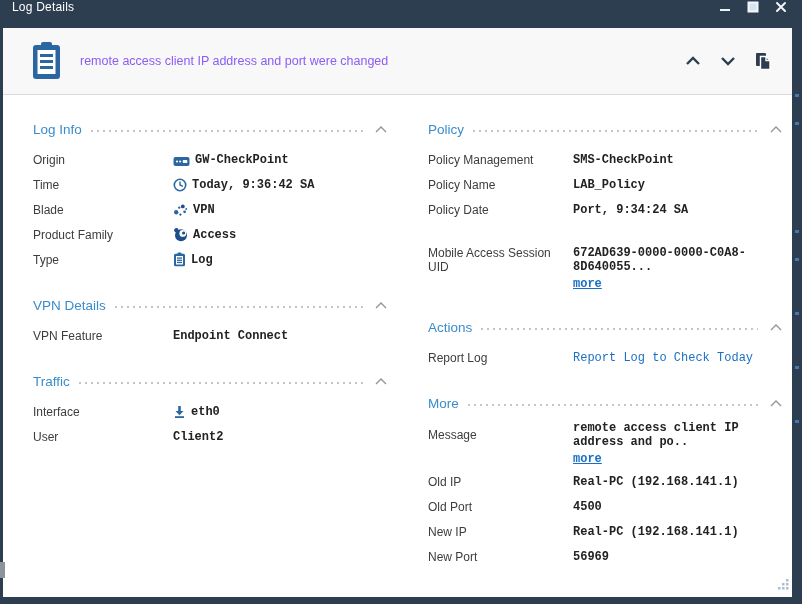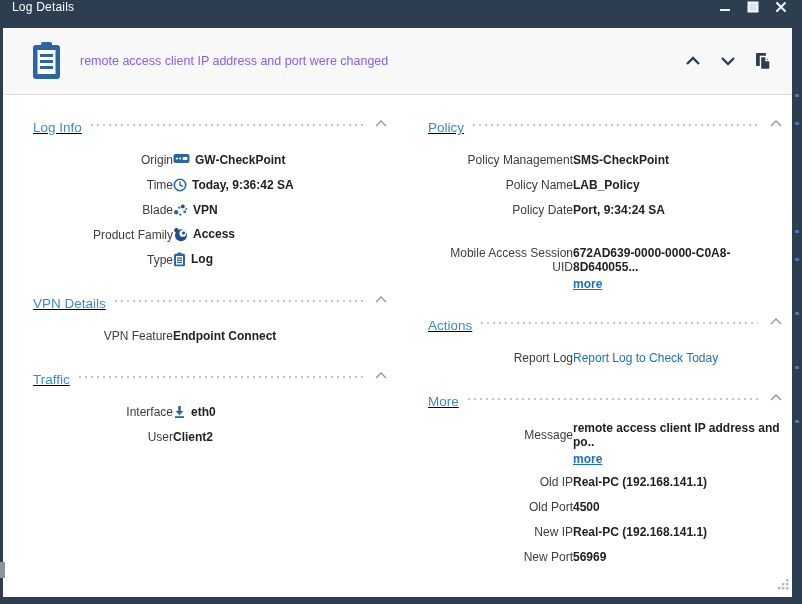--- a/index.html
+++ b/index.html
@@ -34,33 +34,33 @@
   .header-msg { font-size:12.5px; color:#8b5cf6; margin-left:17px; }
   .header-actions { margin-left:auto; display:flex; align-items:center; gap:19px; }
   .header-actions .hbtn { cursor:pointer; display:flex; align-items:center; }
 
   
   .col { position:absolute; top:92px; width:354px; }
   .col-left  { left:30px; }
   .col-right { left:425px; }
 
   .section { margin-bottom:24px; }
-  .sec-head { display:flex; align-items:flex-start; height:18px; margin-bottom:9px;text-decoration:underline; }
+  .sec-head { display:flex; align-items:center; height:18px; margin-bottom:9px; }
   .sec-title { color:#3a8dca; font-size:13.5px; white-space:nowrap; margin-right:9px; }
   .leader {
     flex:1; height:2px; margin-top:4px;
     background-image:repeating-linear-gradient(to right,#c5c5c5 0 2px,transparent 2px 6px);
     background-position:left center; background-size:auto 2px; background-repeat:repeat-x;
   }
   .sec-chevron { margin-left:12px; display:flex; align-items:center; cursor:pointer; }
 
   .row { display:flex; align-items:center; min-height:25px; font-size:12px; }
-  .row .label { width:140px; flex-shrink:0; color:#3d3d3d;text-align:right; }
+  .row .label { width:140px; flex-shrink:0; color:#3d3d3d; }
   .col-right .row .label { width:145px; }
-  .row .value { color:#222; font-weight:bold; display:flex; align-items:flex-start; gap:5px; }
+  .row .value { color:#222; font-weight:bold; display:flex; align-items:flex-end; gap:5px;font-family:Liberation Mono, monospace; }
   .row.link-row { min-height:20px; }
   .link { color:#1a70c4; font-weight:normal; cursor:pointer; }
   .link.underlined { text-decoration:underline; font-weight:bold; }
   .vicon { display:flex; align-items:center; flex-shrink:0; }
 
   
   .left-notch { position:absolute; left:0; top:562px; width:5px; height:16px; background:#8d939b; }
   .bg-scroll-marks { position:absolute; right:3px; top:90px; width:4px; height:470px; }
   .bg-scroll-marks i { position:absolute; left:0; width:4px; height:3px; background:#4a76ab; display:block; }
   .resize-grip { position:absolute; right:2px; bottom:2px; }

